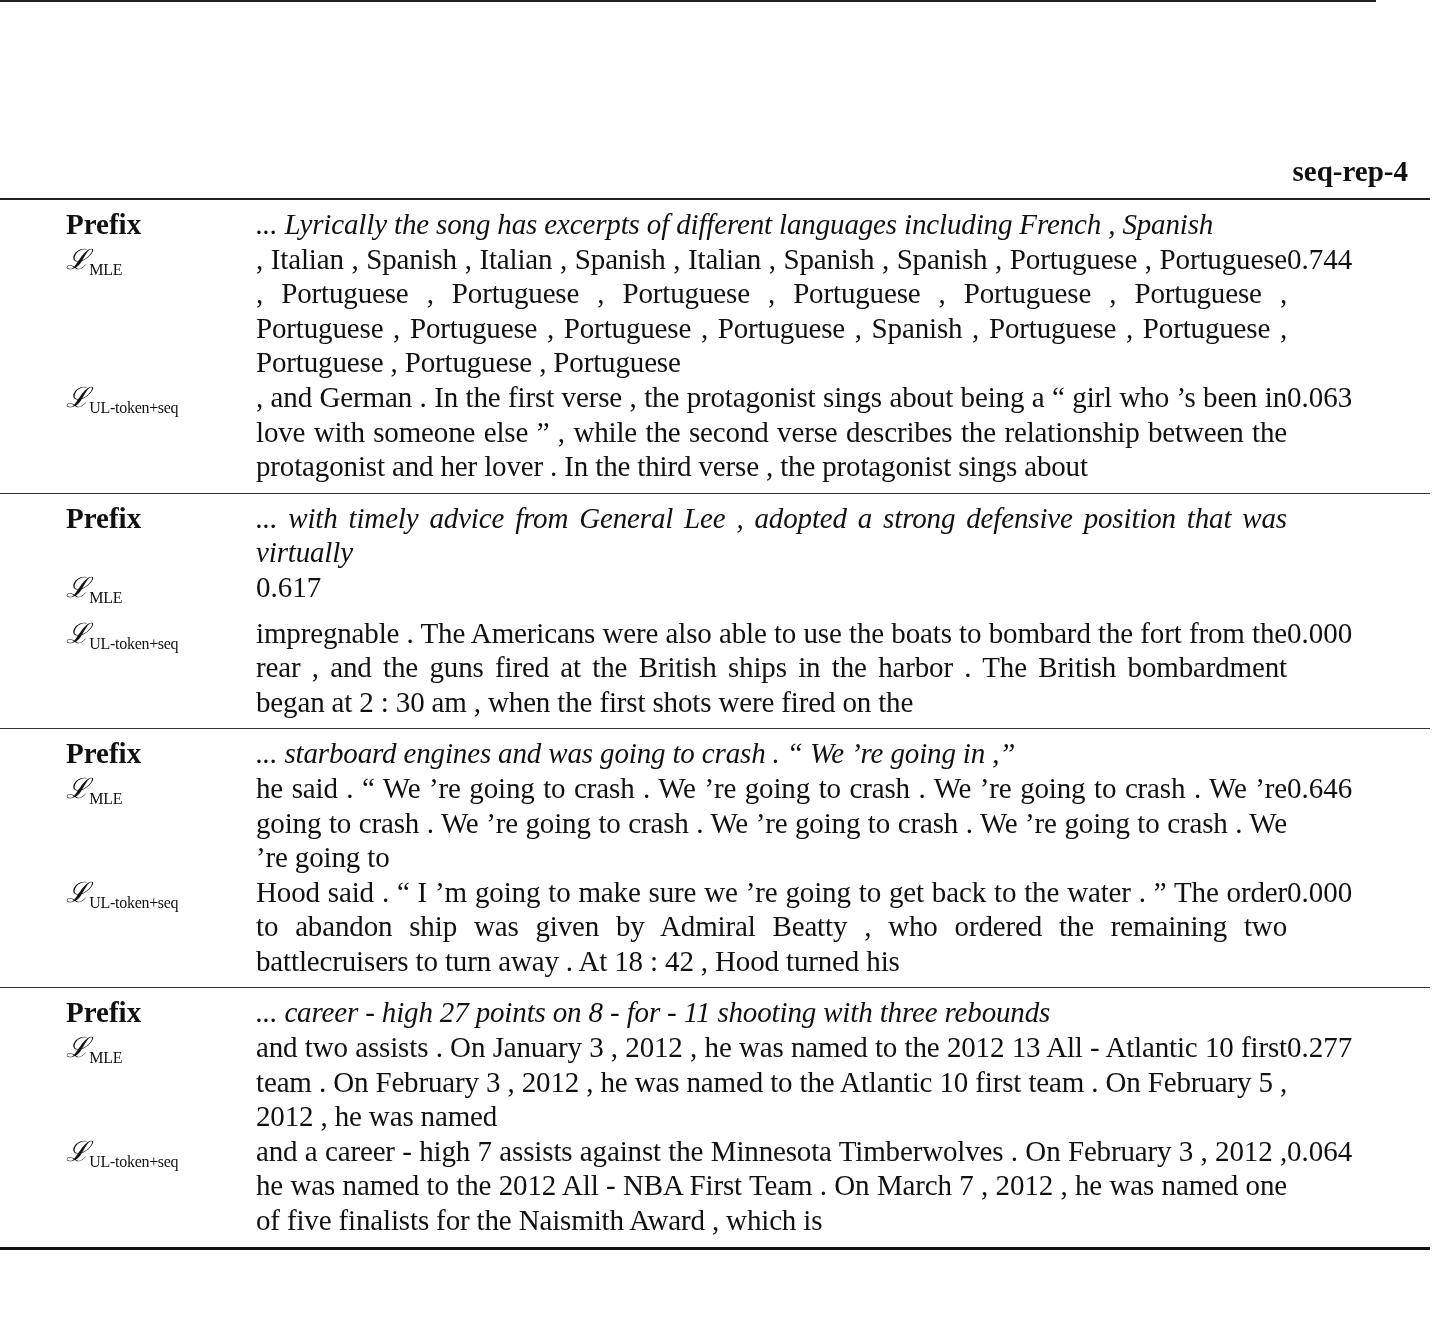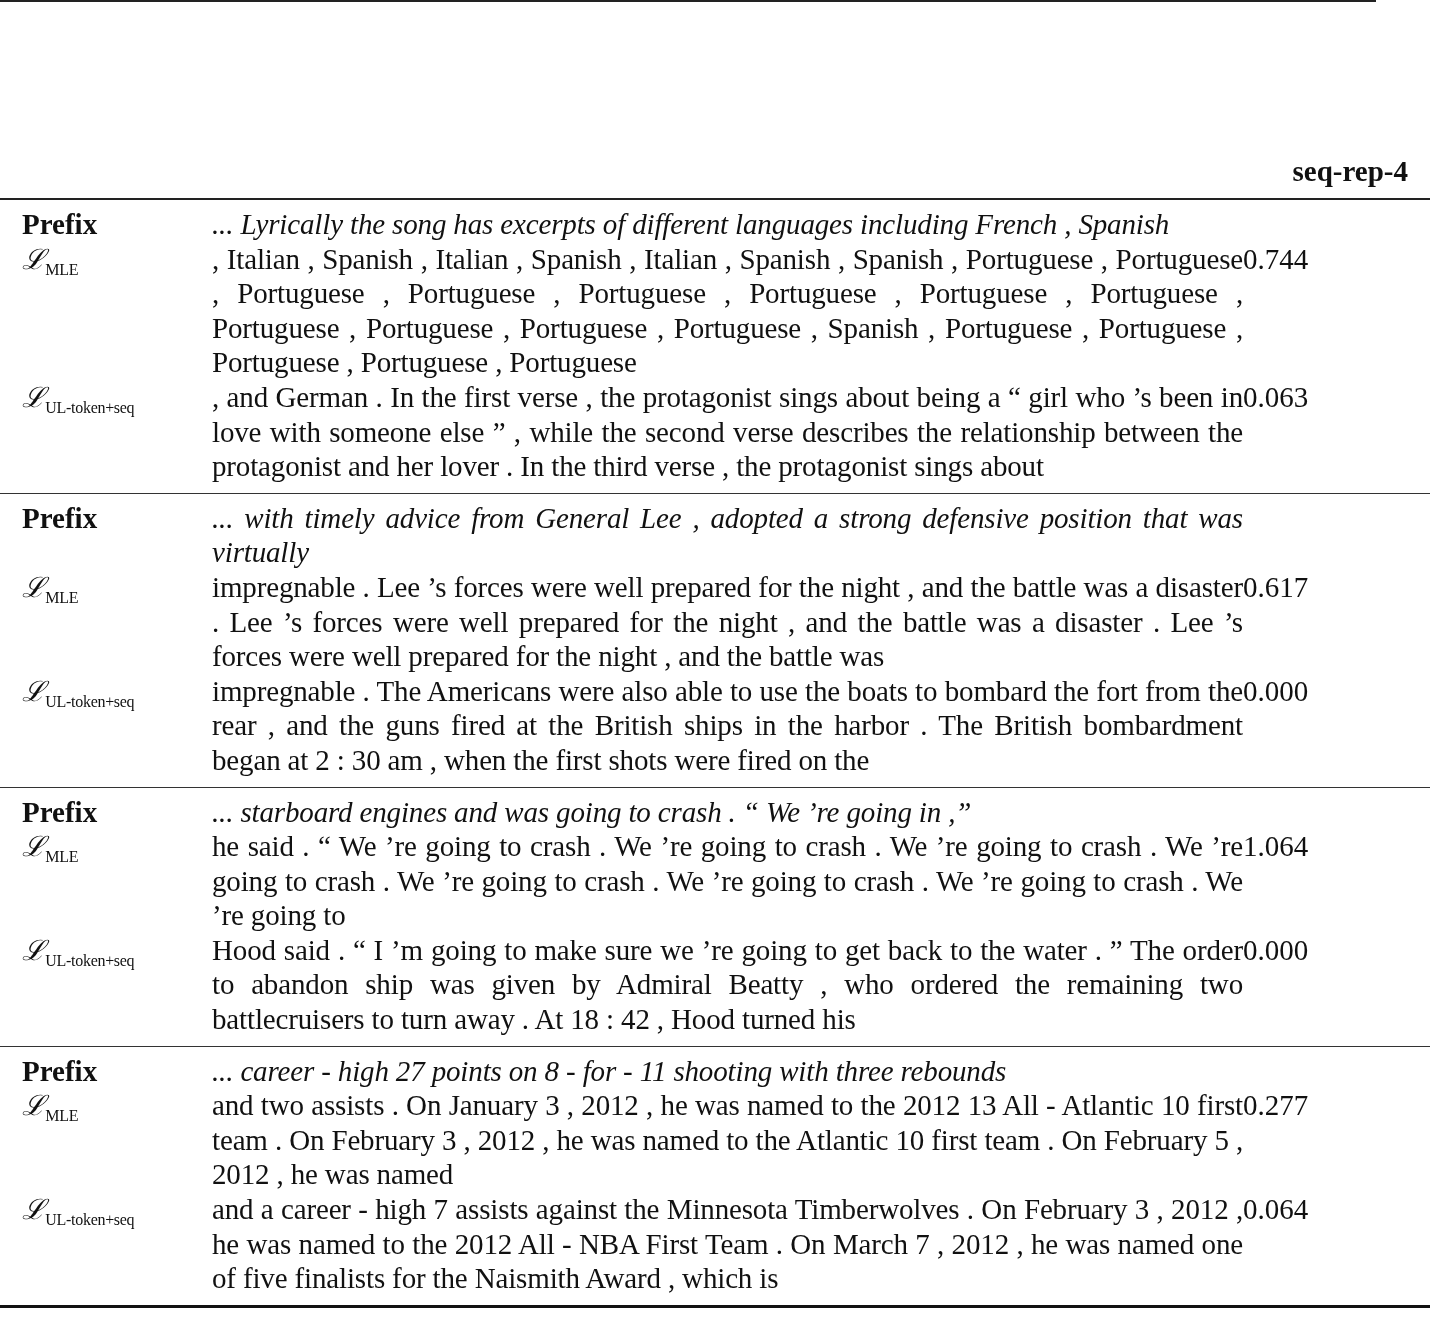--- a/index.html
+++ b/index.html
@@ -50,20 +50,21 @@
       border-bottom: 1.5px solid #333;
     }
     .group.last {
       border-bottom: 3px solid #111;
     }
     .row {
       display: flex;
       align-items: flex-start;
       font-size: 29px;
       line-height: 34.6px;
+      margin-left: 44px;
     }
     .label {
       width: 190px;
       flex: 0 0 190px;
       padding-left: 22px;
       white-space: nowrap;
     }
     .label.bold {
       font-weight: bold;
     }
@@ -124,40 +125,39 @@
   </div>
 
   <div class="group">
     <div class="row">
       <div class="label bold">Prefix</div>
       <div class="text prefix">... with timely advice from General Lee , adopted a strong defensive position that was virtually</div>
       <div class="value"></div>
     </div>
     <div class="row">
       <div class="label"><span class="loss-L">ℒ</span><span class="loss-sub">MLE</span></div>
-      <div class="text">impregnable . Lee ’s forces were well prepared for the night , and the battle was a disaster . Lee ’s forces were well prepared for the night , and the battle was a disaster . Lee ’s forces were well prepared for the night , and the battle was</div>
       <div class="value">0.617</div>
     </div>
     <div class="row">
       <div class="label"><span class="loss-L">ℒ</span><span class="loss-sub">UL-token+seq</span></div>
       <div class="text">impregnable . The Americans were also able to use the boats to bombard the fort from the rear , and the guns fired at the British ships in the harbor . The British bombardment began at 2 : 30 am , when the first shots were fired on the</div>
       <div class="value">0.000</div>
     </div>
   </div>
 
   <div class="group">
     <div class="row">
       <div class="label bold">Prefix</div>
       <div class="text prefix">... starboard engines and was going to crash . “ We ’re going in ,”</div>
       <div class="value"></div>
     </div>
     <div class="row">
       <div class="label"><span class="loss-L">ℒ</span><span class="loss-sub">MLE</span></div>
       <div class="text">he said . “ We ’re going to crash . We ’re going to crash . We ’re going to crash . We ’re going to crash . We ’re going to crash . We ’re going to crash . We ’re going to crash . We ’re going to</div>
-      <div class="value">1.064</div>
+      <div class="value">0.646</div>
     </div>
     <div class="row">
       <div class="label"><span class="loss-L">ℒ</span><span class="loss-sub">UL-token+seq</span></div>
       <div class="text">Hood said . “ I ’m going to make sure we ’re going to get back to the water . ” The order to abandon ship was given by Admiral Beatty , who ordered the remaining two battlecruisers to turn away . At 18 : 42 , Hood turned his</div>
       <div class="value">0.000</div>
     </div>
   </div>
 
   <div class="group last">
     <div class="row">

